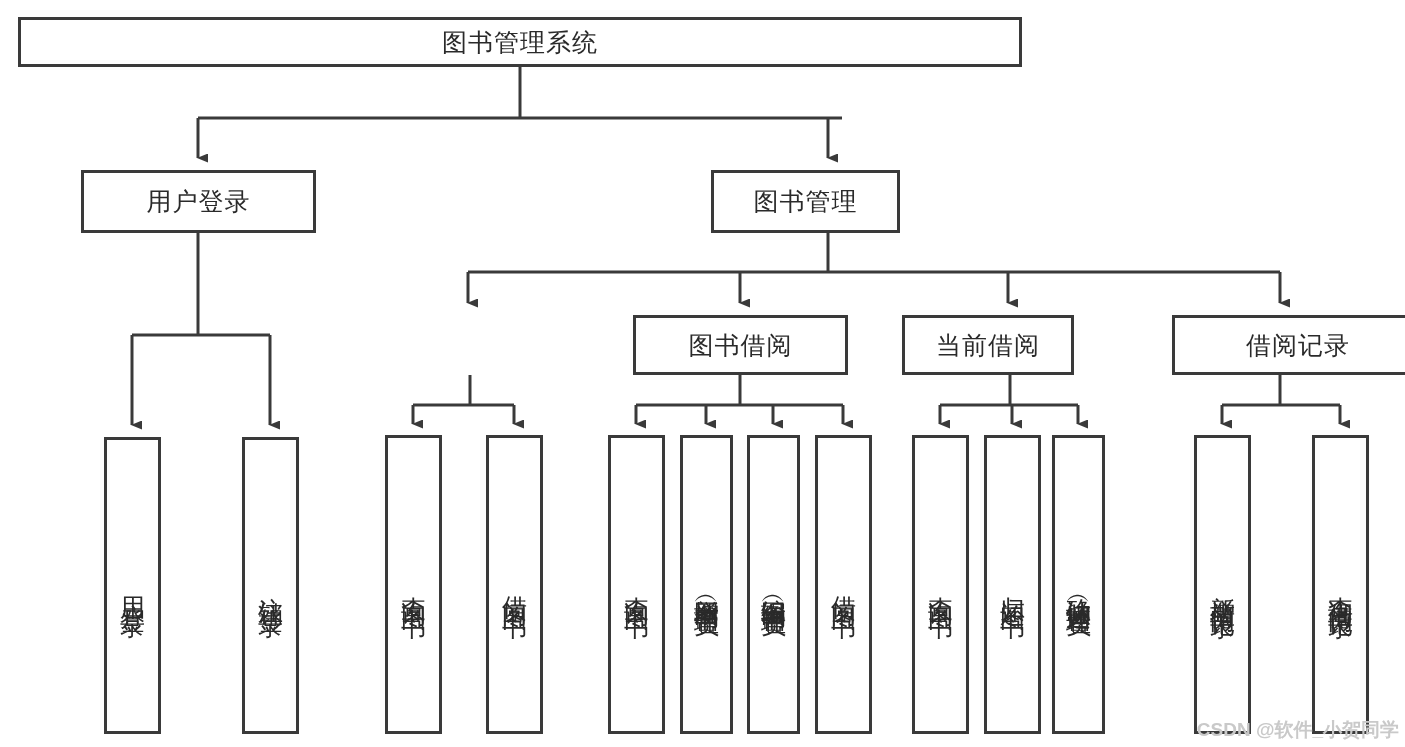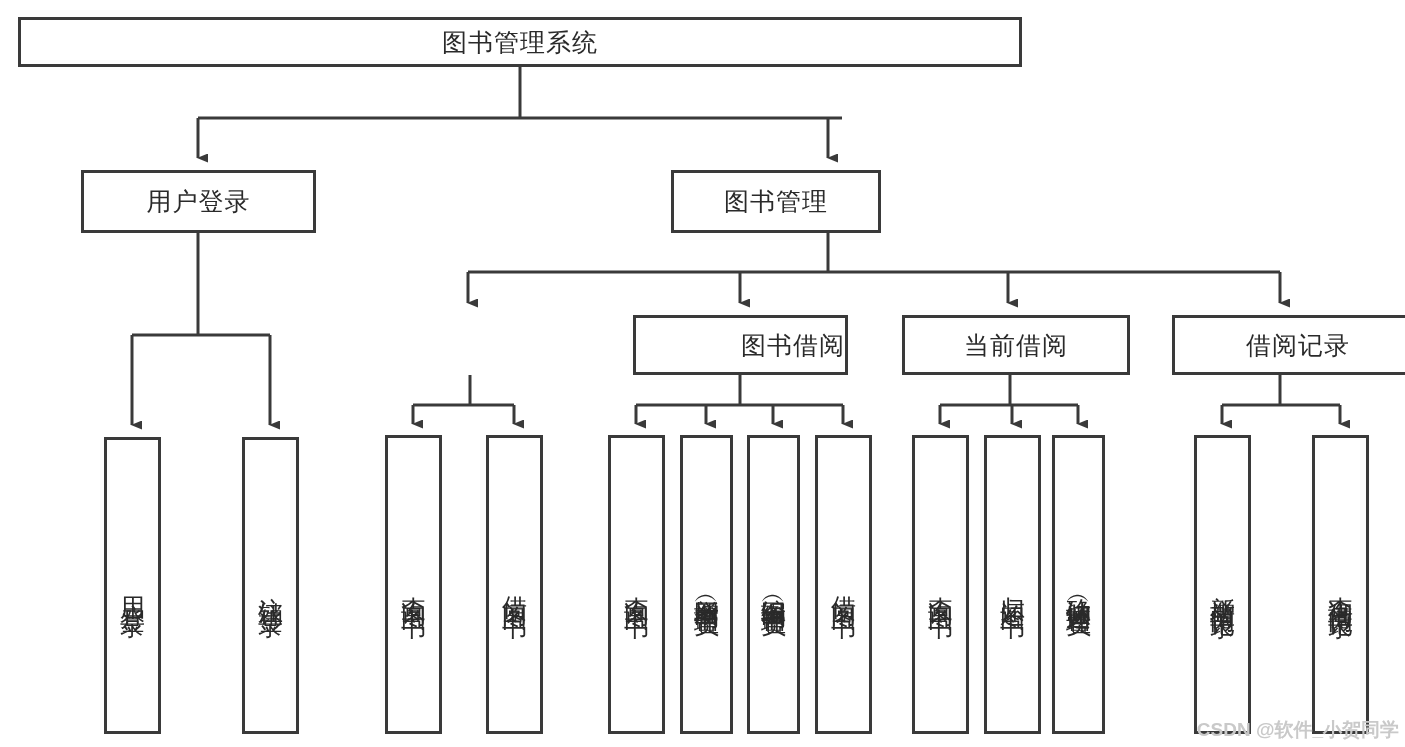--- a/index.html
+++ b/index.html
@@ -92,28 +92,28 @@
     </g>
   </svg>
 
   <div class="node h root" style="left:18px;top:17px;width:1004px;height:50px;">
     <span>图书管理系统</span>
   </div>
 
   <div class="node h" style="left:81px;top:170px;width:235px;height:63px;">
     <span>用户登录</span>
   </div>
-  <div class="node h" style="left:671px;top:170px;width:210px;height:63px;">
+  <div class="node h" style="left:711px;top:170px;width:189px;height:63px;">
     <span>图书管理</span>
   </div>
 
-  <div class="node h" style="left:633px;top:315px;width:215px;height:60px;justify-content:flex-end;">
+  <div class="node h" style="left:633px;top:315px;width:215px;height:60px;">
     <span>图书借阅</span>
   </div>
-  <div class="node h" style="left:902px;top:315px;width:228px;height:60px;">
+  <div class="node h" style="left:902px;top:315px;width:172px;height:60px;">
     <span>当前借阅</span>
   </div>
   <div class="node h" style="left:1172px;top:315px;width:252px;height:60px;">
     <span>借阅记录</span>
   </div>
 
   <div class="node leaf" style="left:104px;top:437px;width:57px;height:297px;">
     <span class="txt">用户登录</span>
   </div>
   <div class="node leaf" style="left:242px;top:437px;width:57px;height:297px;">

